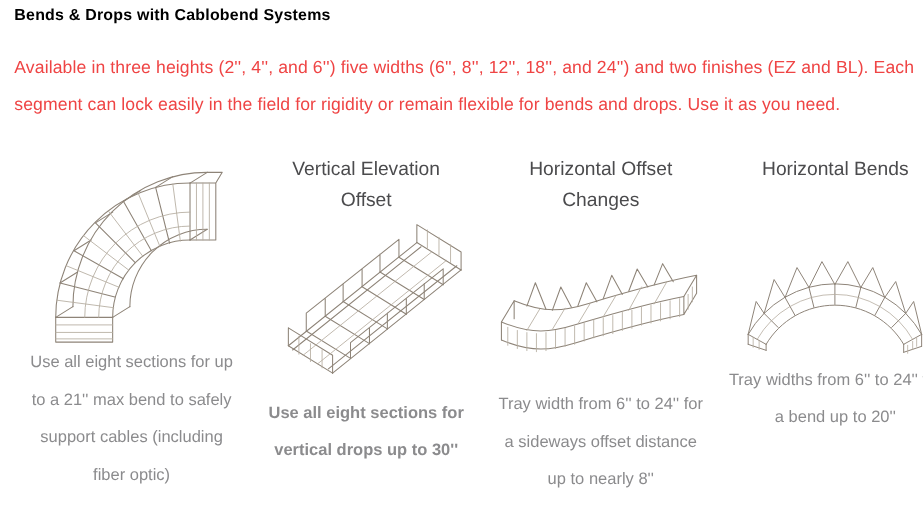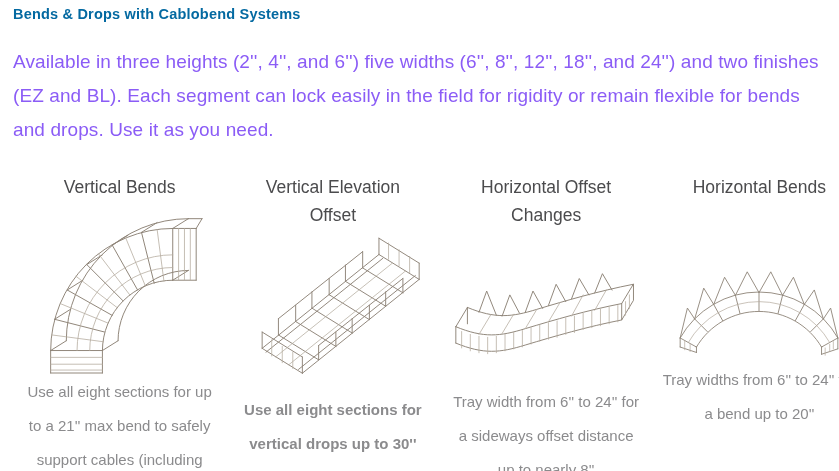--- a/index.html
+++ b/index.html
@@ -2,24 +2,24 @@
 <html><head>
 <meta charset="utf-8">
 <style>
   html,body{margin:0;padding:0;background:#fff;}
   .viewport{
     width:839px;height:471px;overflow:hidden;position:relative;
     font-family:"Liberation Sans",sans-serif;background:#ffffff;
   }
   .page{padding:6px 0 0 13px;}
   .section-heading{
-    font-size:14.5px;font-weight:bold;color:#0369a1;margin:0;letter-spacing:.2px;
+    font-size:14.5px;font-weight:bold;color:#000000;margin:0;letter-spacing:.2px;
   }
   .intro{
-    font-size:19px;color:#8b5cf6;line-height:34px;margin:23px 0 0 0;
+    font-size:16px;color:#ef4444;line-height:34px;margin:23px 0 0 0;
     max-width:824px;letter-spacing:.1px;
   }
   .columns{display:flex;width:853px;margin-top:26px;}
   .col{width:213.25px;flex:0 0 213.25px;text-align:center;}
   .col-title{
     font-size:17.5px;color:#4b4b4d;line-height:28px;max-width:172px;margin:0 auto;
   }
   .illus{margin-left:auto;margin-right:auto;}
   .illus svg{display:block;}
   .illus-1{width:168px;height:172px;margin-top:2px;}
@@ -42,21 +42,20 @@
 <div class="viewport">
   <div class="page">
 
     <h3 class="section-heading">Bends &amp; Drops with Cablobend Systems</h3>
 
     <p class="intro">Available in three heights (2'', 4'', and 6'') five widths (6'', 8'', 12'', 18'', and 24'') and two finishes (EZ and BL). Each segment can lock easily in the field for rigidity or remain flexible for bends and drops. Use it as you need.</p>
 
     <div class="columns">
 
       <div class="col">
-        <div class="col-title">Vertical Bends</div>
         <div class="illus illus-1">
           <svg viewBox="0 0 172 174" width="168" height="172">
             <g class="lines">
               <path d="M15,150 A125,125 0 0 1 140,25"></path>
               <path d="M31,140 A125,125 0 0 1 156,15"></path>
               <path d="M68,150 A72,72 0 0 1 140,78"></path>
               <path d="M84,140 A72,72 0 0 1 156,68"></path>
               <path d="M15,150 L68,150 M19,118 L70,131 M32,88 L78,114 M52,62 L89,99 M78,42 L104,88 M108,29 L121,81 M140,25 L140,78"></path>
               <path d="M15,150 L31,140 M19,118 L35,108 M32,88 L48,78 M52,62 L68,52 M78,42 L94,32 M108,29 L124,19 M140,25 L156,15 M68,150 L84,140 M140,78 L156,68"></path>
               <path d="M140,25 L164,25 M156,15 L170,15 M140,78 L164,78 M164,25 L164,78 M164,25 L170,15"></path>

